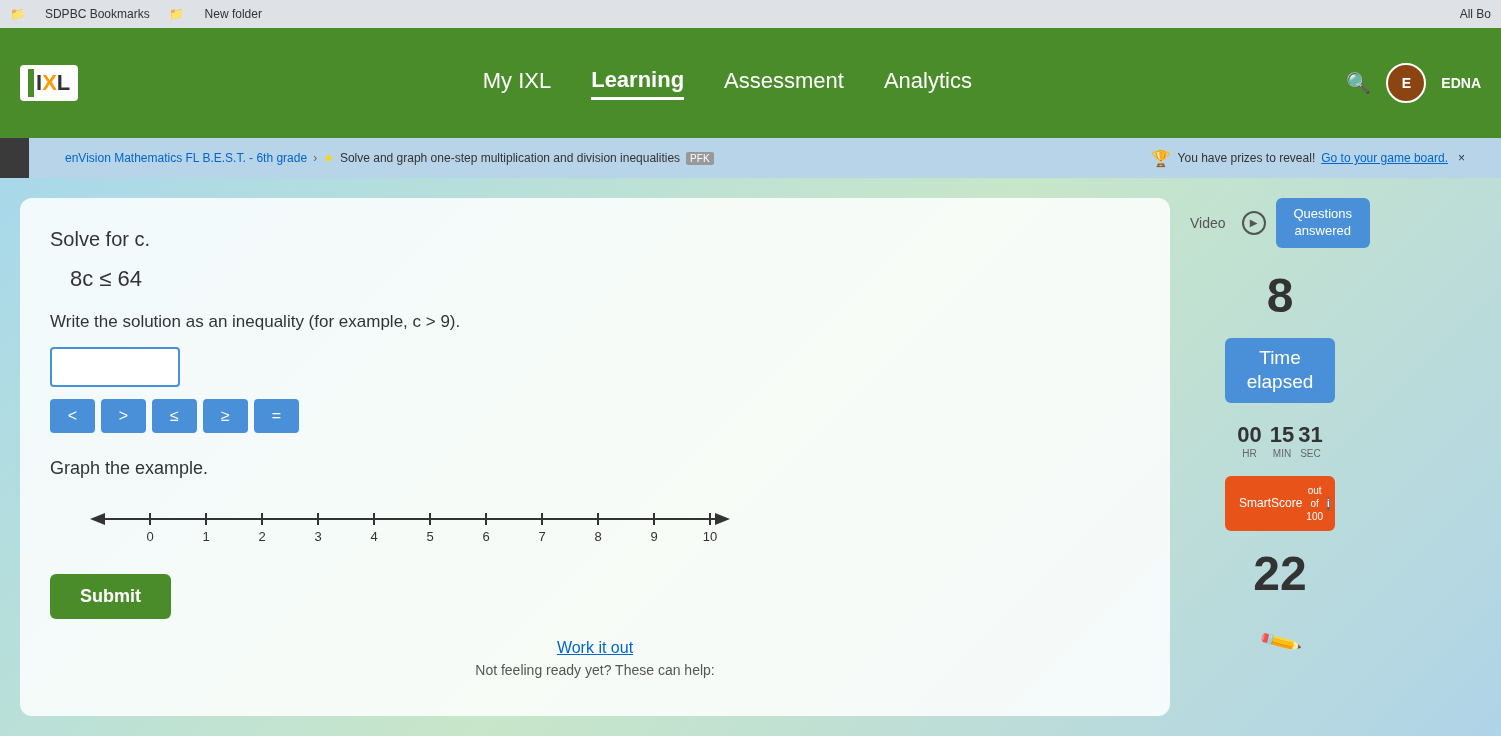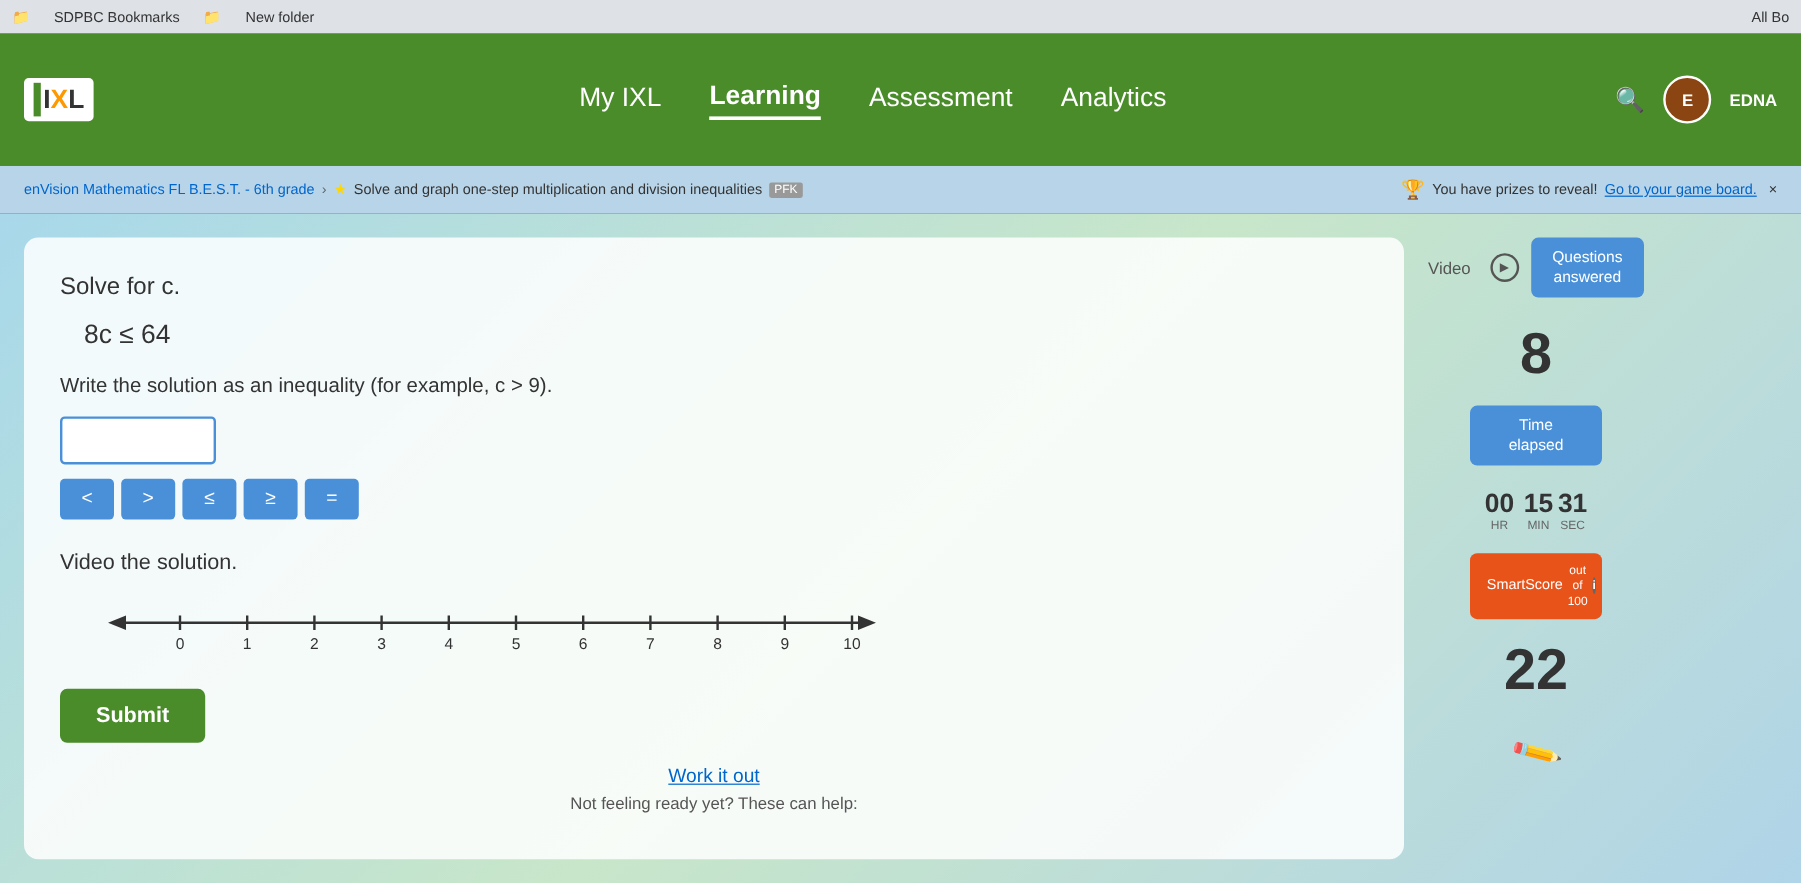--- a/index.html
+++ b/index.html
@@ -79,27 +79,28 @@
       display: flex; align-items: center; justify-content: center;
       color: white; font-size: 14px; font-weight: bold;
       border: 2px solid white;
       overflow: hidden;
     }
     .user-name { color: white; font-size: 14px; font-weight: bold; }
 
     
     .breadcrumb-bar {
       background: #b8d4e8;
-      padding: 8px 20px;
+      padding: 8px 36px;
       font-size: 12px;
       color: #333;
       display: flex;
       align-items: center;
       gap: 6px;
       height: 40px;
+      margin-left: 29px;
     }
     .breadcrumb-bar a { color: #0066cc; text-decoration: none; }
     .breadcrumb-bar .separator { color: #666; }
     .prize-notice {
       margin-left: auto;
       color: #333;
       font-size: 12px;
       display: flex;
       align-items: center;
       gap: 6px;
@@ -262,21 +263,21 @@
       font-weight: bold;
       color: #333;
       text-align: center;
     }
     .time-elapsed-box {
       background: #4a90d9;
       color: white;
       border-radius: 6px;
       padding: 8px 14px;
       text-align: center;
-      font-size: 13px;
+      font-size: 19px;
       line-height: 1.3;
       width: 110px;
     }
     .time-display {
       display: flex;
       gap: 4px;
       align-items: flex-end;
       justify-content: center;
       margin-top: 4px;
     }
@@ -391,21 +392,21 @@
     <p class="inequality-display">8c ≤ 64</p>
     <p class="instruction-text">Write the solution as an inequality (for example, c &gt; 9).</p>
     <input class="answer-input" type="text" style="">
     <div class="symbol-buttons">
       <button class="sym-btn">&lt;</button>
       <button class="sym-btn">&gt;</button>
       <button class="sym-btn">≤</button>
       <button class="sym-btn">≥</button>
       <button class="sym-btn">=</button>
     </div>
-    <p class="graph-title">Video the solution.</p>
+    <p class="graph-title">Graph the example.</p>
 
     
     <div class="number-line-container">
       <svg class="number-line-svg" viewBox="0 0 680 60">
 
         <line x1="30" y1="30" x2="650" y2="30" stroke="#333" stroke-width="2"></line>
 
         <polygon points="20,30 35,24 35,36" fill="#333"></polygon>
 
         <polygon points="660,30 645,24 645,36" fill="#333"></polygon>

